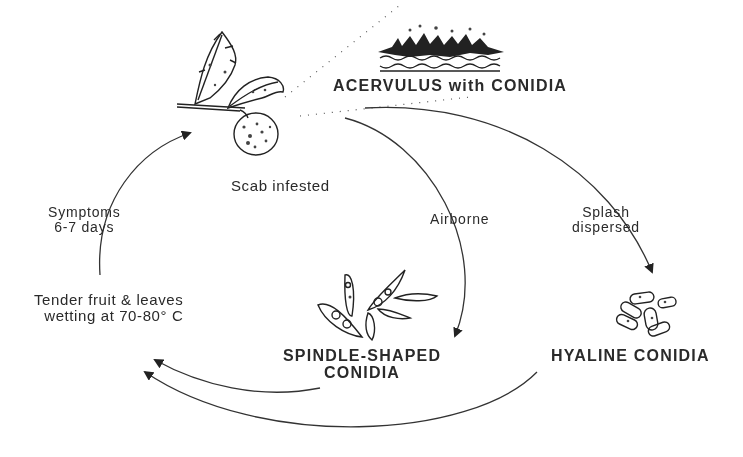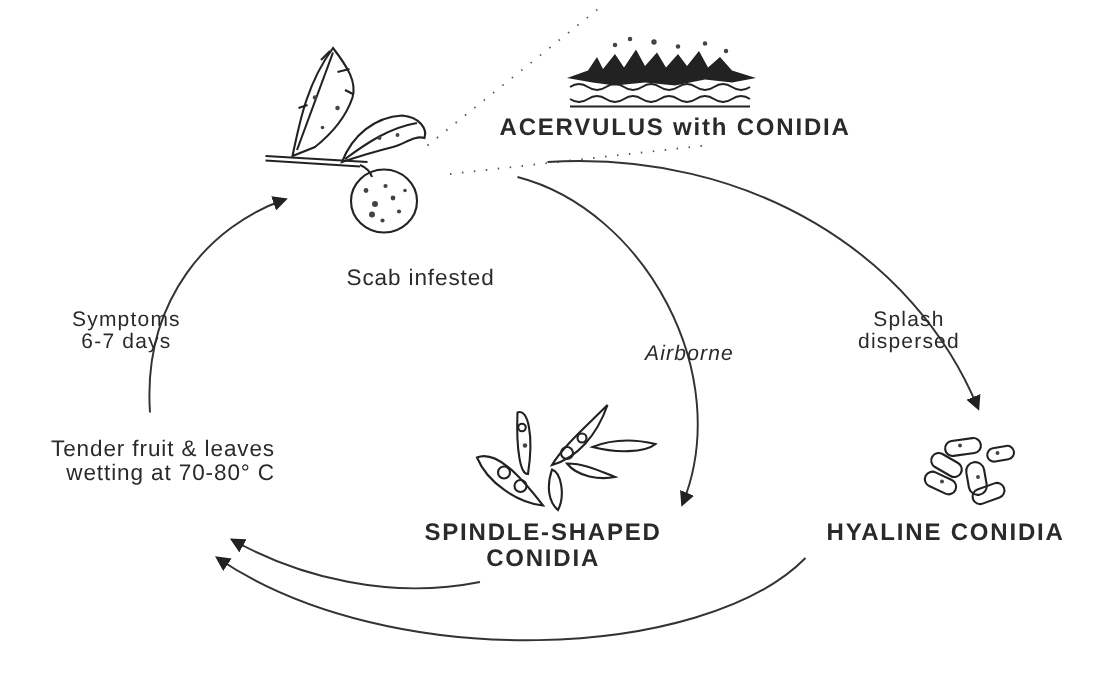--- a/index.html
+++ b/index.html
@@ -112,21 +112,21 @@
   <div>Scab infested</div>
 </div>
 
 <div class="label lbl-caps" style="left:333px; top:78px;">ACERVULUS with CONIDIA</div>
 
 <div class="label lbl-small" style="left:48px; top:205px;">
   <div>Symptoms</div>
   <div>6-7 days</div>
 </div>
 
-<div class="label lbl-small" style="left:430px; top:228px;font-style:italic;">Airborne</div>
+<div class="label lbl-small" style="left:430px; top:212px;">Airborne</div>
 
 <div class="label lbl-small" style="left:572px; top:205px;">
   <div>Splash</div>
   <div>dispersed</div>
 </div>
 
 <div class="label lbl-mid" style="left:8px; top:292px; text-align:right;margin-left:26px;">
   <div style="text-align:left;">Tender fruit &amp; leaves</div>
   <div>wetting at 70-80° C</div>
 </div>

